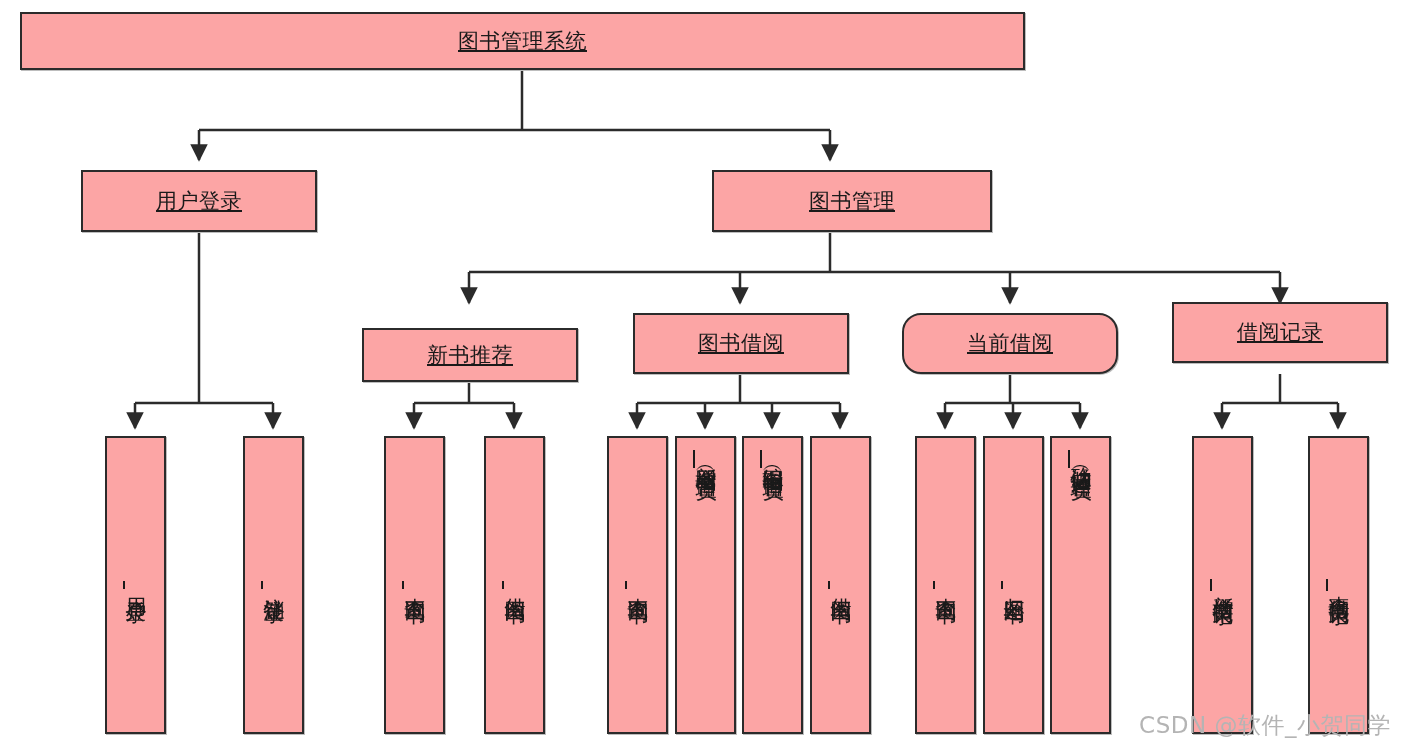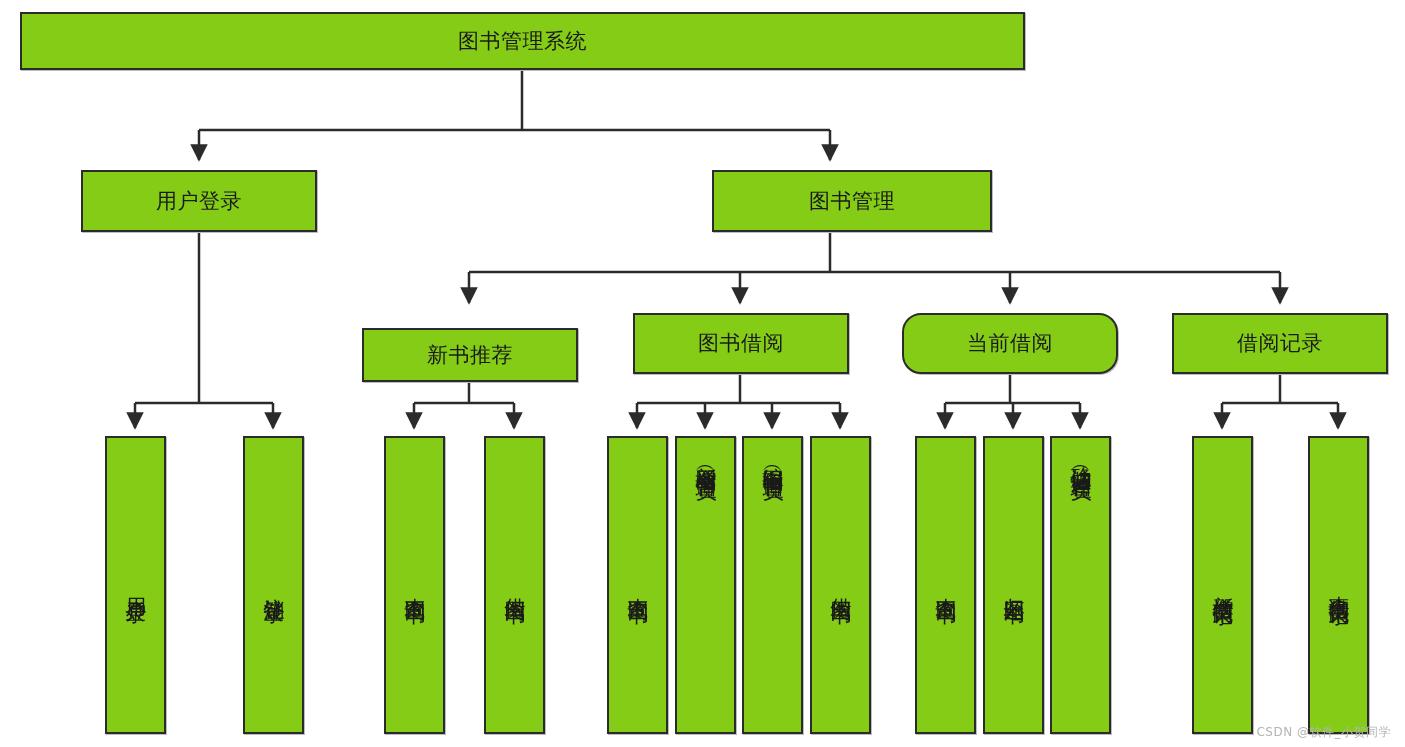--- a/index.html
+++ b/index.html
@@ -21,28 +21,29 @@
     position: absolute;
     left: 0;
     top: 0;
     width: 1405px;
     height: 747px;
     pointer-events: none;
   }
   .node {
     position: absolute;
     box-sizing: border-box;
-    background: #84cc16;
+    background: #fca5a5;
     border: 2px solid #2b2b2b;
     box-shadow: 1px 1px 0 0 #bdbdbd;
     display: flex;
     align-items: center;
     justify-content: center;
     color: #1a1a1a;
     z-index: 2;
+    text-decoration: underline;
   }
   .node .label {
     font-size: 21px;
     line-height: 1.18;
     letter-spacing: 0.5px;
     white-space: nowrap;
   }
   .node.vertical {
     align-items: flex-start;
     justify-content: center;
@@ -57,21 +58,21 @@
     white-space: nowrap;
   }
   .node.vertical.centered {
     align-items: center;
     padding-top: 0;
   }
   #watermark {
     position: absolute;
     right: 14px;
     bottom: 6px;
-    font-size: 12px;
+    font-size: 23px;
     color: #b4b4b4;
     letter-spacing: 0.5px;
     z-index: 5;
     white-space: nowrap;
   }
 </style>
 </head>
 <body>
 
 <div id="canvas">
@@ -139,21 +140,21 @@
 
   <div class="node" style="left:362px; top:328px; width:216px; height:54px;">
     <span class="label">新书推荐</span>
   </div>
   <div class="node" style="left:633px; top:313px; width:216px; height:61px;">
     <span class="label">图书借阅</span>
   </div>
   <div class="node" style="left:902px; top:313px; width:216px; height:61px;border-radius:19px;">
     <span class="label">当前借阅</span>
   </div>
-  <div class="node" style="left:1172px; top:313px; width:216px; height:61px;">
+  <div class="node" style="left:1172px; top:302px; width:216px; height:61px;">
     <span class="label">借阅记录</span>
   </div>
 
   <div class="node vertical centered" style="left:105px; top:436px; width:61px; height:298px;">
     <span class="label">用户登录</span>
   </div>
   <div class="node vertical centered" style="left:243px; top:436px; width:61px; height:298px;">
     <span class="label">注销登录</span>
   </div>
 

